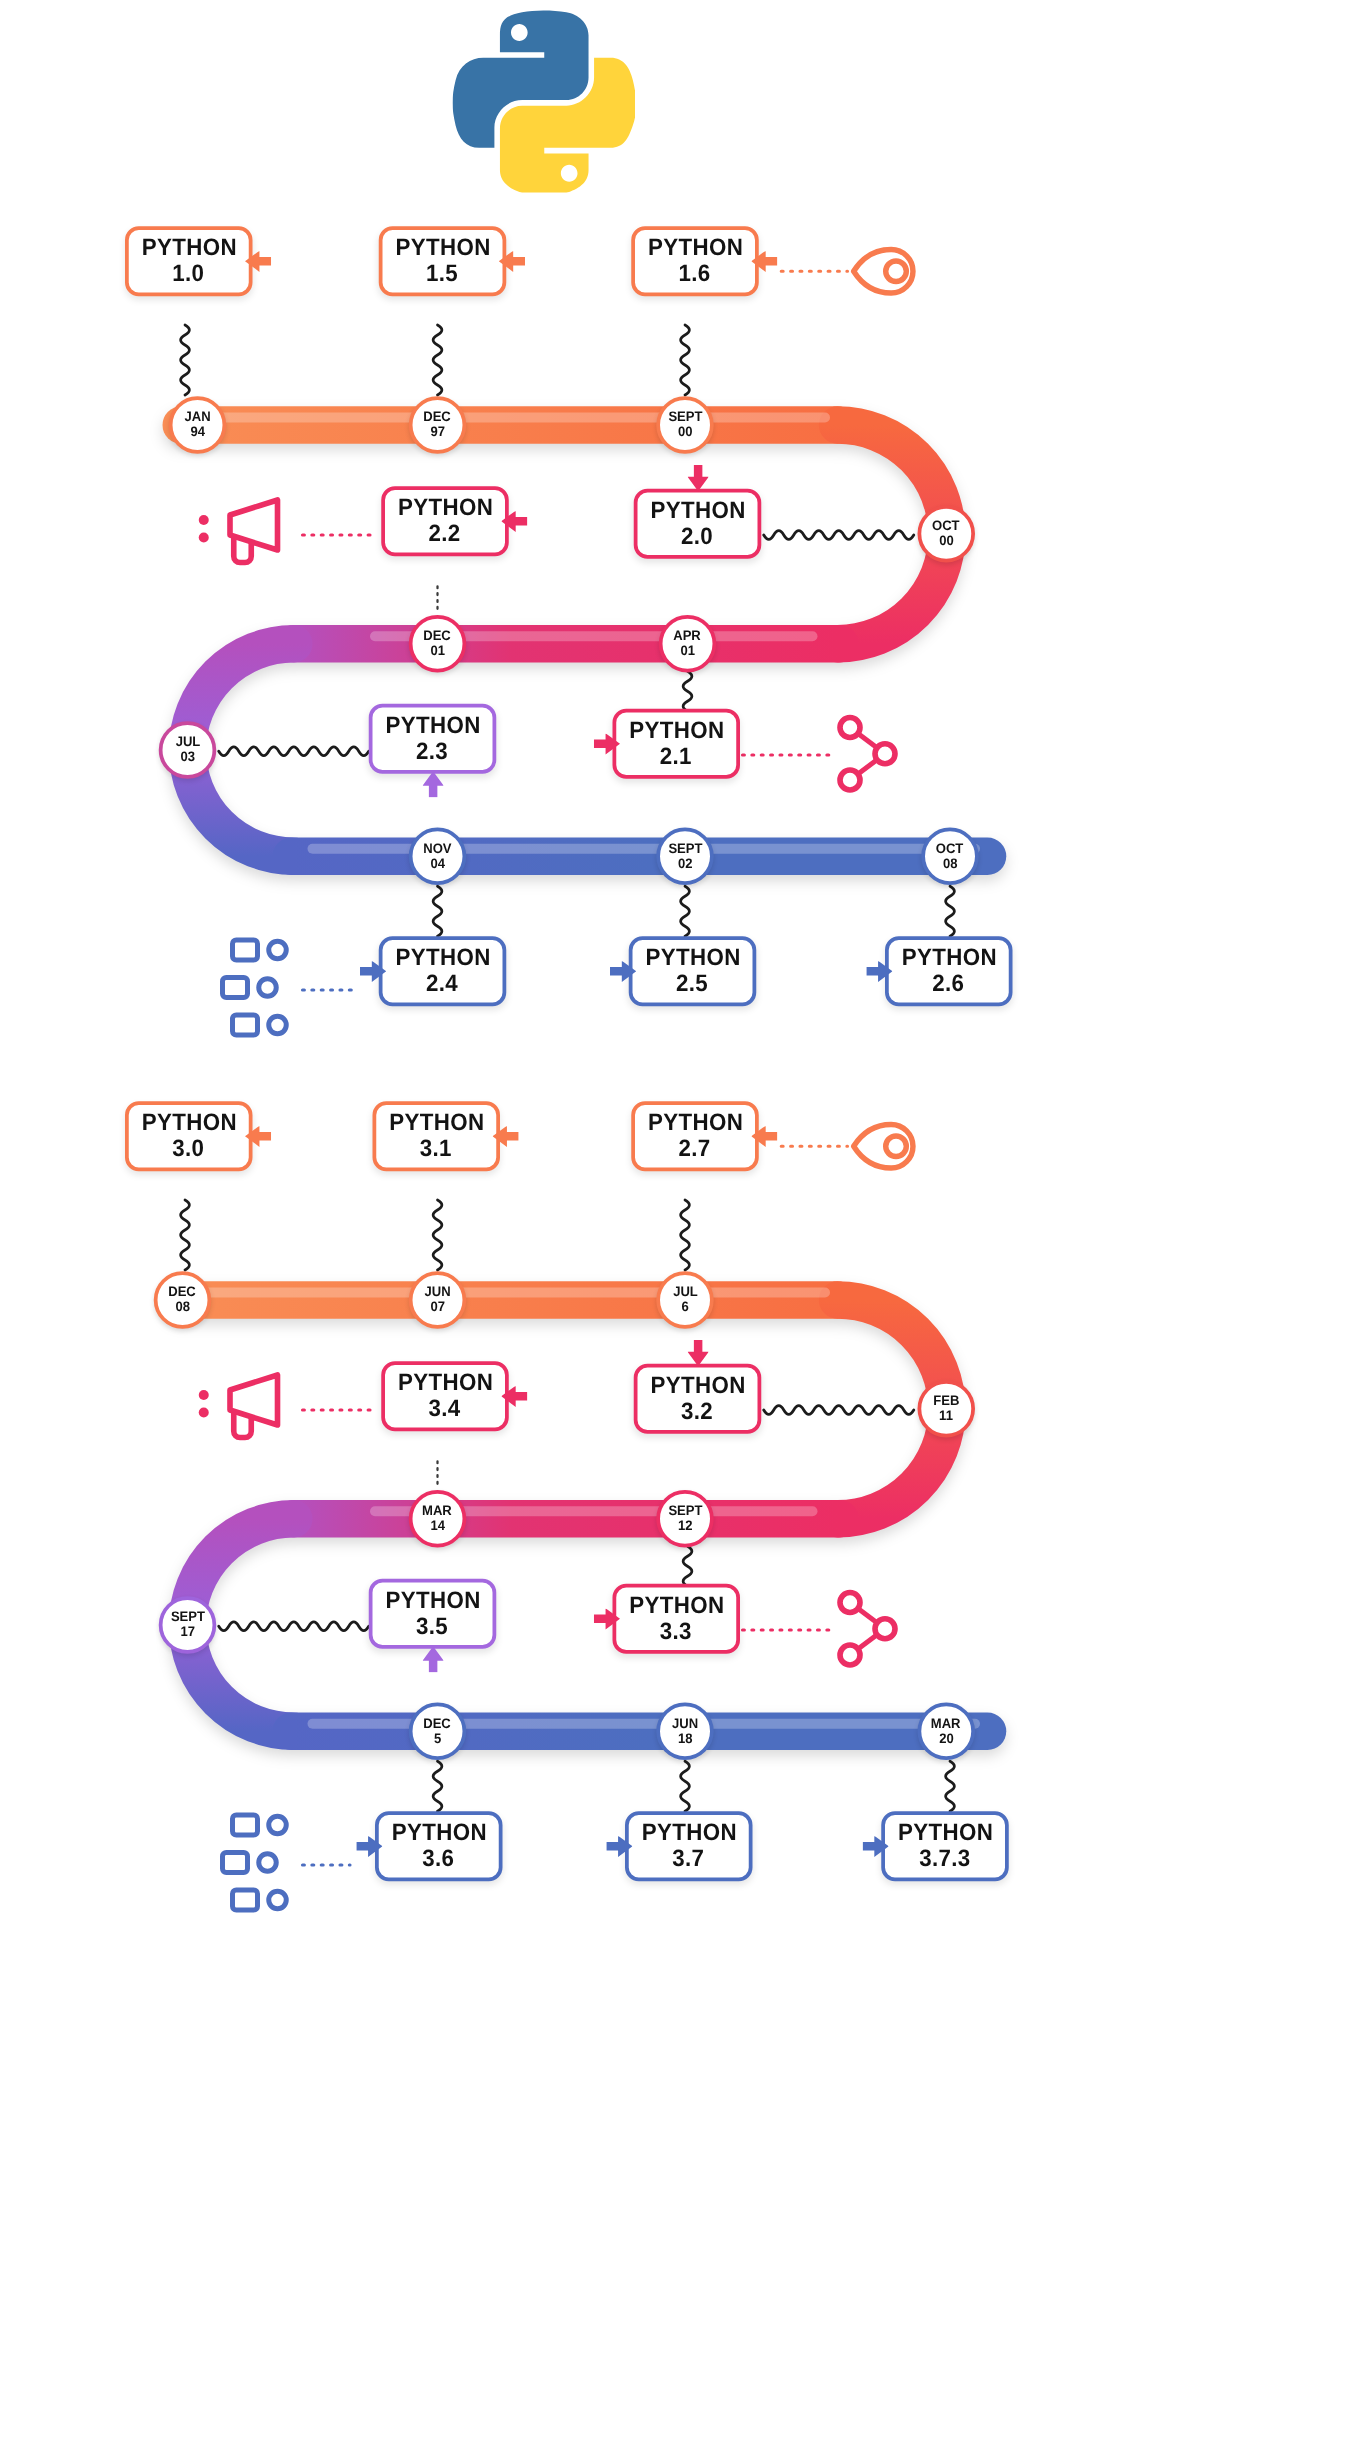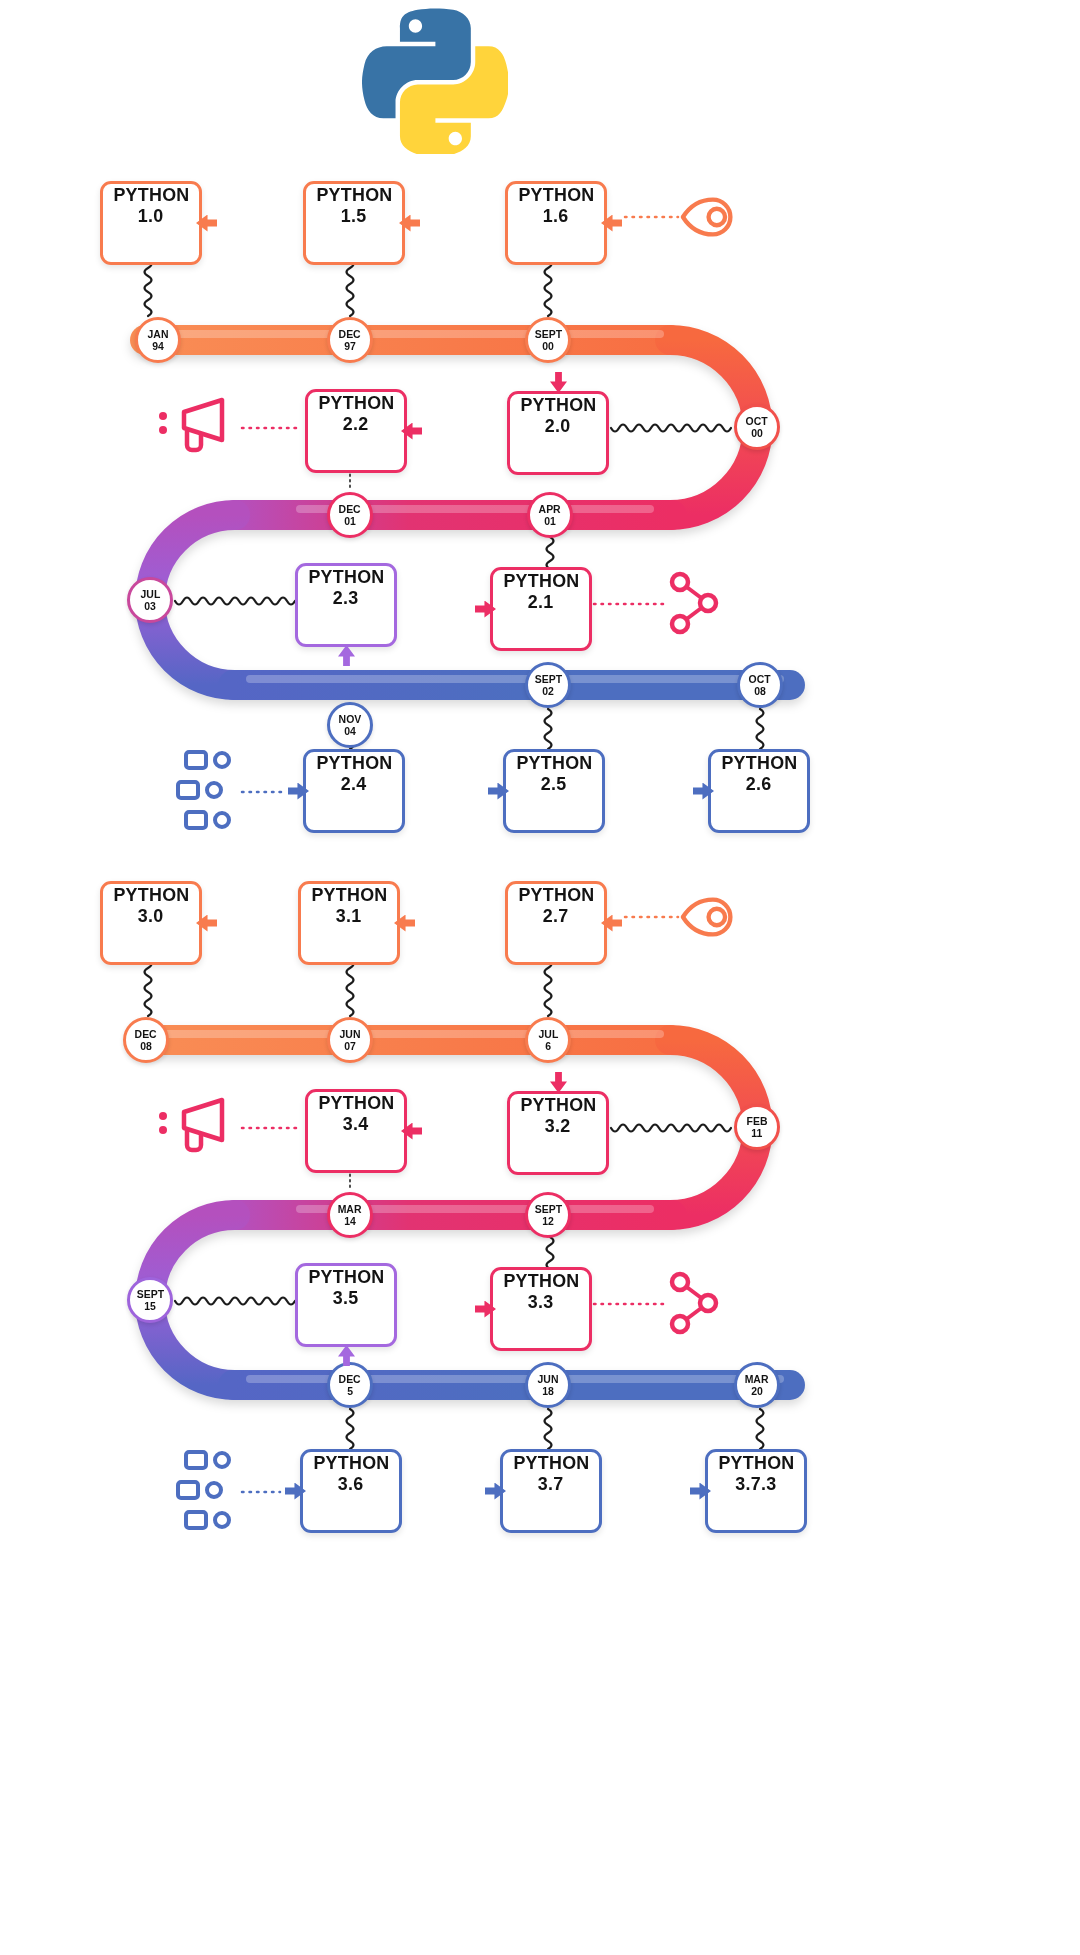--- a/index.html
+++ b/index.html
@@ -2,22 +2,22 @@
 <html><head>
 <meta charset="utf-8">
 <style>
   * { margin:0; padding:0; box-sizing:border-box; }
   html,body { background:#ffffff; font-family:"Liberation Sans", sans-serif; }
   #canvas { position:relative; width:1080px; height:1955px; background:#ffffff; overflow:hidden; }
   #art { position:absolute; left:0; top:0; z-index:1; }
   .timeline { filter: drop-shadow(0 5px 5px rgba(0,0,0,.14)); }
 
   
-  .vbox { position:absolute; width:102px; height:84px; background:#fff; border:3.5px solid #000;
-          border-radius:11px; display:flex; flex-direction:column; align-items:center; 
+  .vbox { position:absolute; width:102px; height:56px; background:#fff; border:3.5px solid #000;
+          border-radius:11px; display:flex; flex-direction:column; align-items:center; justify-content:center;
           z-index:4; box-shadow:0 3px 6px rgba(0,0,0,.10); }
   .vbox .bt, .vbox .bv { font-weight:bold; font-size:19px; letter-spacing:.3px; color:#131313;
           line-height:1.12; transform:scaleX(.94); white-space:nowrap; }
   .bc-orange{border-color:#F87B4E} .bc-pink{border-color:#EC2E64}
   .bc-purple{border-color:#A468DF} .bc-blue{border-color:#4D6EC0}
 
   
   .arrow { position:absolute; width:21px; height:17px;
            clip-path:polygon(0 50%,55% 0,55% 30%,100% 30%,100% 70%,55% 70%,55% 100%); z-index:5; }
   .a-orange{background:#F87B4E}.a-pink{background:#EC2E64}.a-purple{background:#A468DF}.a-blue{background:#4D6EC0}
@@ -318,21 +318,21 @@
     <span class="dy">01</span>
   </div>
   <div class="dcircle cc-pink" style="left:527px;top:492px">
     <span class="dm">APR</span>
     <span class="dy">01</span>
   </div>
   <div class="dcircle cc-pinkpurple" style="left:127px;top:577px">
     <span class="dm">JUL</span>
     <span class="dy">03</span>
   </div>
-  <div class="dcircle cc-blue" style="left:327px;top:702px">
+  <div class="dcircle cc-blue" style="left:327px;top:662px">
     <span class="dm">NOV</span>
     <span class="dy">04</span>
   </div>
   <div class="dcircle cc-blue" style="left:525px;top:662px">
     <span class="dm">SEPT</span>
     <span class="dy">02</span>
   </div>
   <div class="dcircle cc-blue" style="left:737px;top:662px">
     <span class="dm">OCT</span>
     <span class="dy">08</span>
@@ -357,21 +357,21 @@
   <div class="dcircle cc-pink" style="left:327px;top:1192px">
     <span class="dm">MAR</span>
     <span class="dy">14</span>
   </div>
   <div class="dcircle cc-pink" style="left:525px;top:1192px">
     <span class="dm">SEPT</span>
     <span class="dy">12</span>
   </div>
   <div class="dcircle cc-purple" style="left:127px;top:1277px">
     <span class="dm">SEPT</span>
-    <span class="dy">15</span>
+    <span class="dy">17</span>
   </div>
   <div class="dcircle cc-blue" style="left:327px;top:1362px">
     <span class="dm">DEC</span>
     <span class="dy">5</span>
   </div>
   <div class="dcircle cc-blue" style="left:525px;top:1362px">
     <span class="dm">JUN</span>
     <span class="dy">18</span>
   </div>
   <div class="dcircle cc-blue" style="left:734px;top:1362px">

